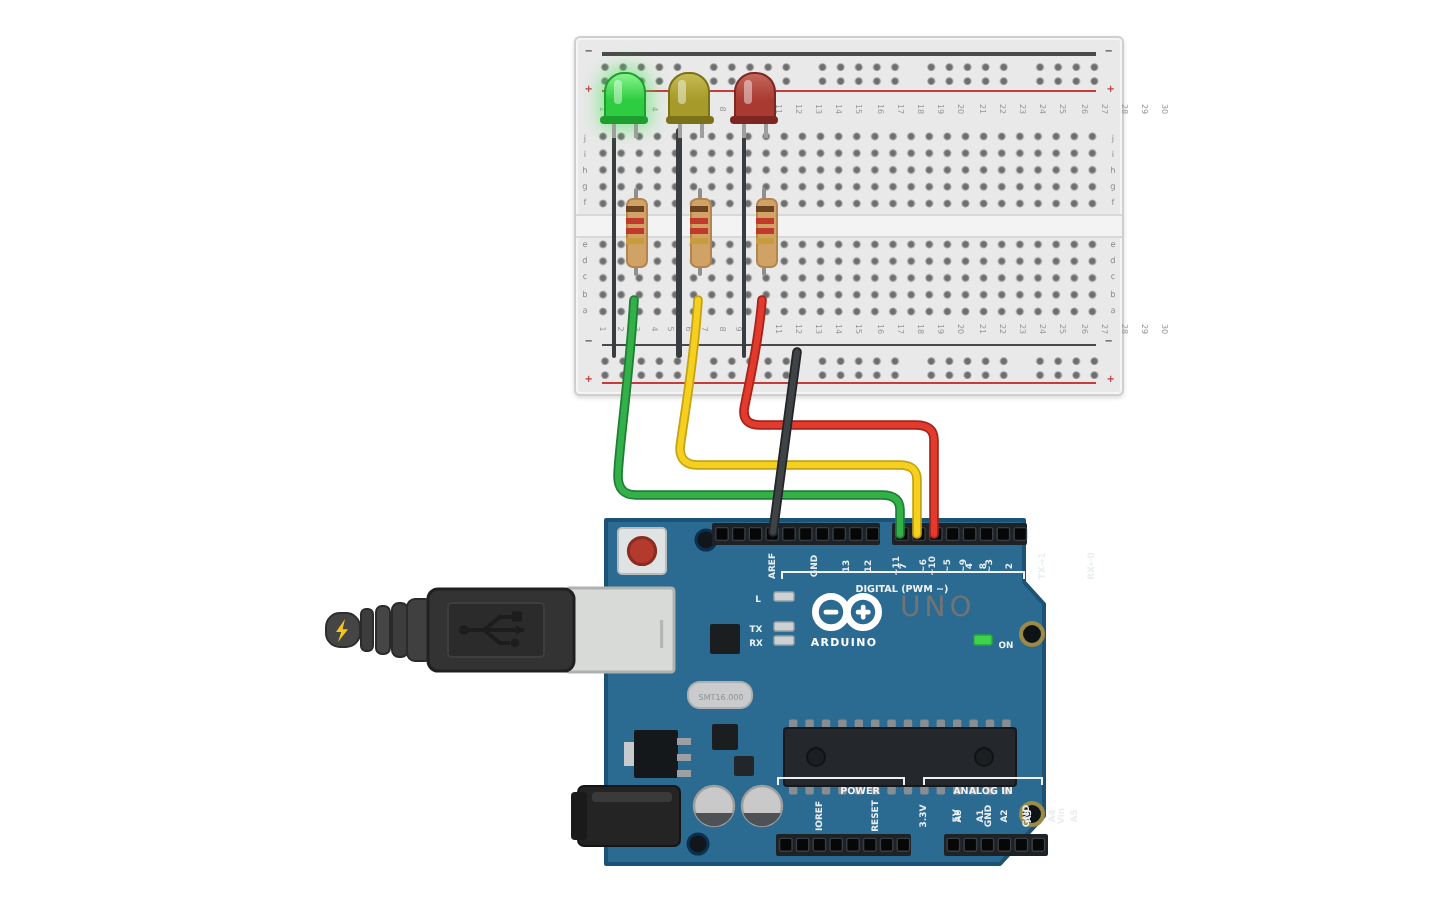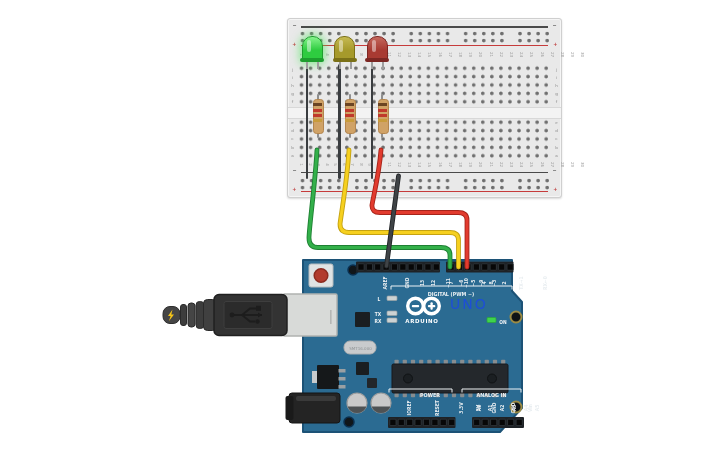--- a/index.html
+++ b/index.html
@@ -40,21 +40,21 @@
   .led-leg{position:absolute;top:24.5px;width:2px;height:7px;background:#9e9e9e;}
 
   
   .alabel{position:absolute;color:#eef2f4;white-space:nowrap;}
   .c{display:flex;align-items:center;justify-content:center;text-align:center;}
   .vrow{position:absolute;display:flex;height:20px;}
   .vlabel{flex:0 0 8.42px;height:20px;display:flex;align-items:center;justify-content:center;
     color:#e9eef1;font-weight:bold;font-size:8px;transform:rotate(-90deg) scale(.56);white-space:nowrap;}
   .t-sm{font-size:8px;font-weight:bold;transform:scale(.6);}
   .t-xs{font-size:8px;font-weight:bold;transform:scale(.55);}
-  .uno-text{font-size:14px;letter-spacing:2px;color:#1d4ed8;}
+  .uno-text{font-size:14px;letter-spacing:2px;color:#737373;}
   .ard-text{font-size:8px;font-weight:bold;letter-spacing:1px;transform:scale(.68);color:#fff;}
   .smt-text{font-size:8px;color:#8e9294;transform:scale(.5);}
 </style>
 </head>
 <body>
 
 <div class="stage" style="background: rgb(255, 255, 255);">
 
   <div class="breadboard">
     <span class="railsym minus abs" style="left:3px;top:2.5px;">−</span>

